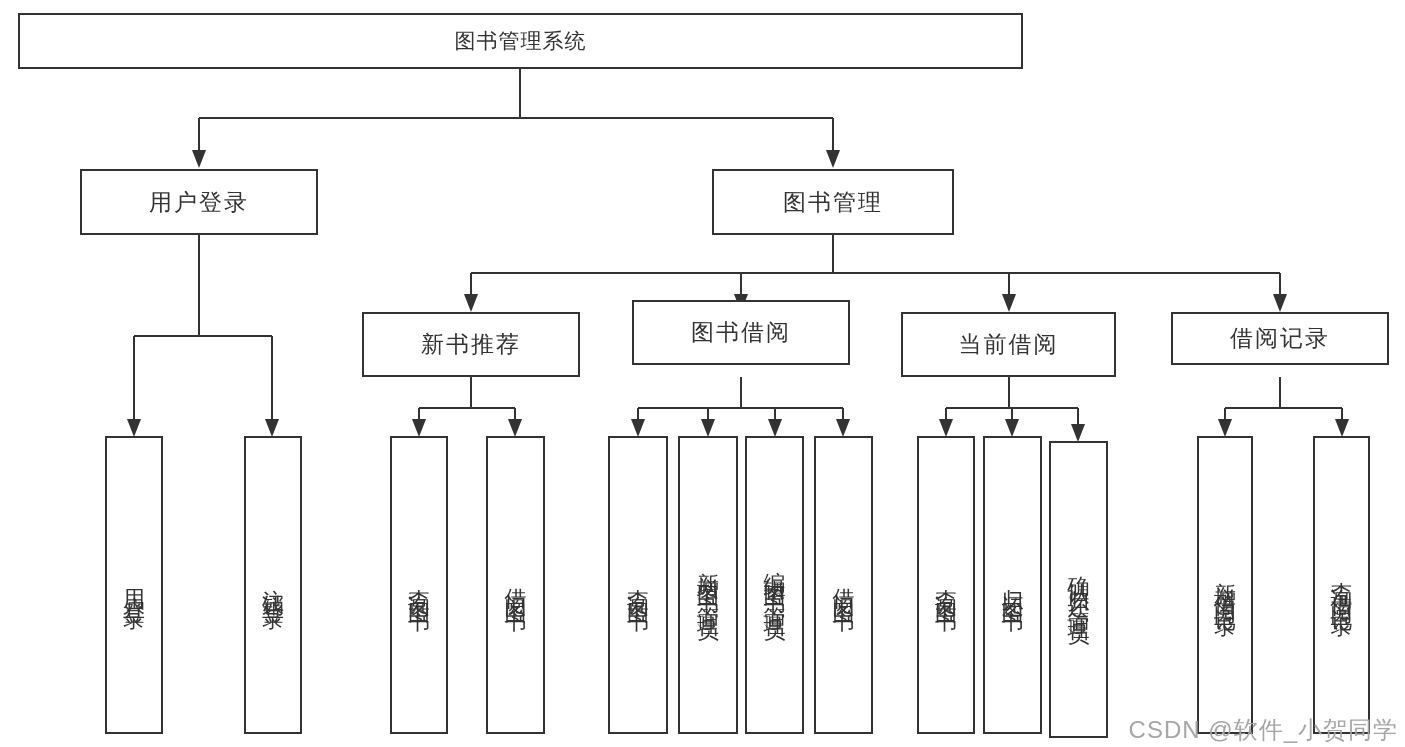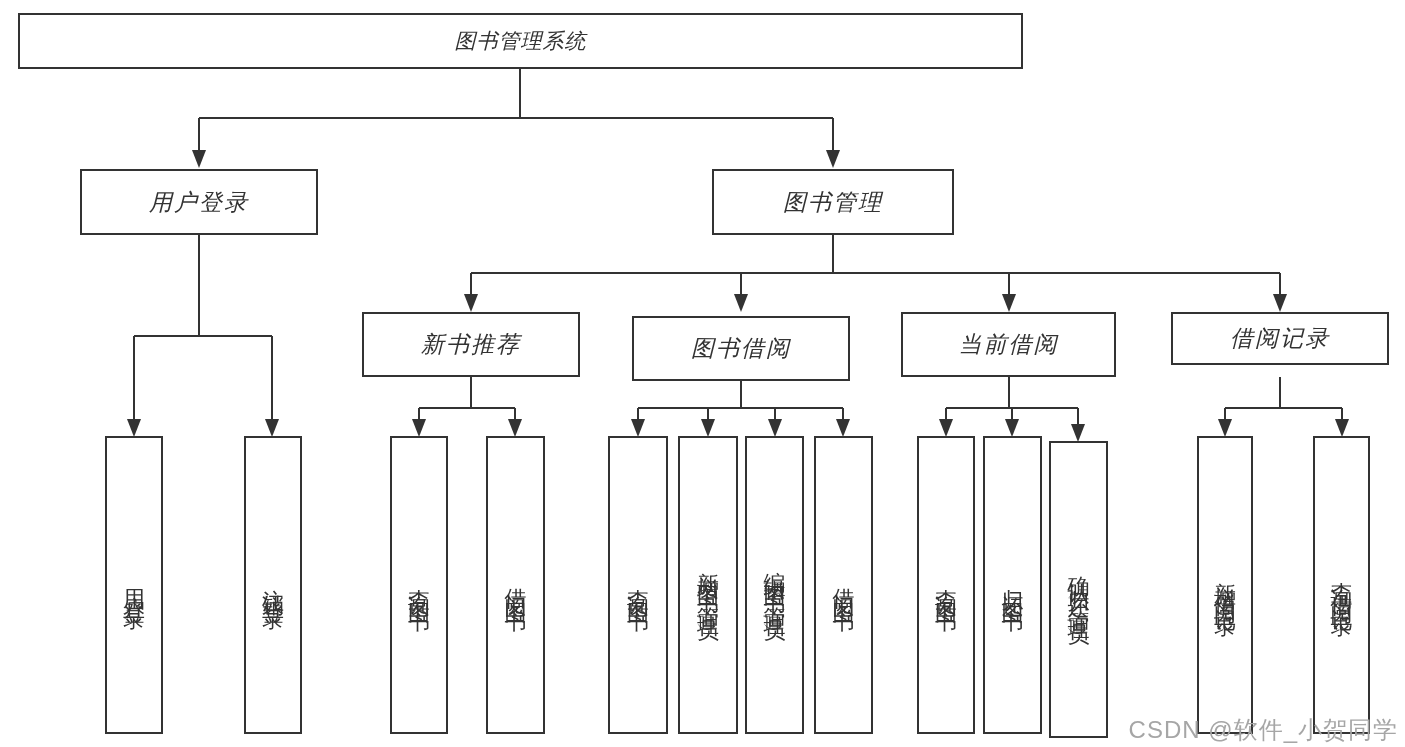--- a/index.html
+++ b/index.html
@@ -17,21 +17,20 @@
   .hnode {
     position: absolute;
     border: 2.5px solid #333333;
     background: #ffffff;
     display: flex;
     align-items: center;
     justify-content: center;
     font-size: 23px;
     letter-spacing: 2px;
     white-space: nowrap;
-    font-style: italic;
   }
   .hnode.root { font-size: 21px; letter-spacing: 1px; }
   .vnode {
     position: absolute;
     border: 2.5px solid #333333;
     background: #ffffff;
     display: flex;
     align-items: center;
     justify-content: center;
     writing-mode: vertical-rl;
@@ -113,21 +112,21 @@
       <polygon points="1335,419 1349,419 1342,437"></polygon>
     </g>
   </svg>
 
   <div class="hnode root" style="left:18px; top:13px; width:1005px; height:56px;">图书管理系统</div>
 
   <div class="hnode" style="left:80px; top:169px; width:238px; height:66px;">用户登录</div>
   <div class="hnode" style="left:362px; top:312px; width:218px; height:65px;">新书推荐</div>
 
   <div class="hnode" style="left:712px; top:169px; width:242px; height:66px;">图书管理</div>
-  <div class="hnode" style="left:632px; top:316px; width:218px; height:65px;">图书借阅</div>
+  <div class="hnode" style="left:632px; top:300px; width:218px; height:65px;">图书借阅</div>
   <div class="hnode" style="left:901px; top:312px; width:215px; height:65px;">当前借阅</div>
   <div class="hnode" style="left:1171px; top:312px; width:218px; height:53px;">借阅记录</div>
 
   <div class="vnode" style="left:105px; top:436px; width:58px; height:298px;">用户登录</div>
   <div class="vnode" style="left:244px; top:436px; width:58px; height:298px;">注销登录</div>
 
   <div class="vnode" style="left:390px; top:436px; width:58px; height:298px;">查询图书</div>
   <div class="vnode" style="left:486px; top:436px; width:59px; height:298px;">借阅图书</div>
 
   <div class="vnode" style="left:608px; top:436px; width:60px; height:298px;">查询图书</div>

